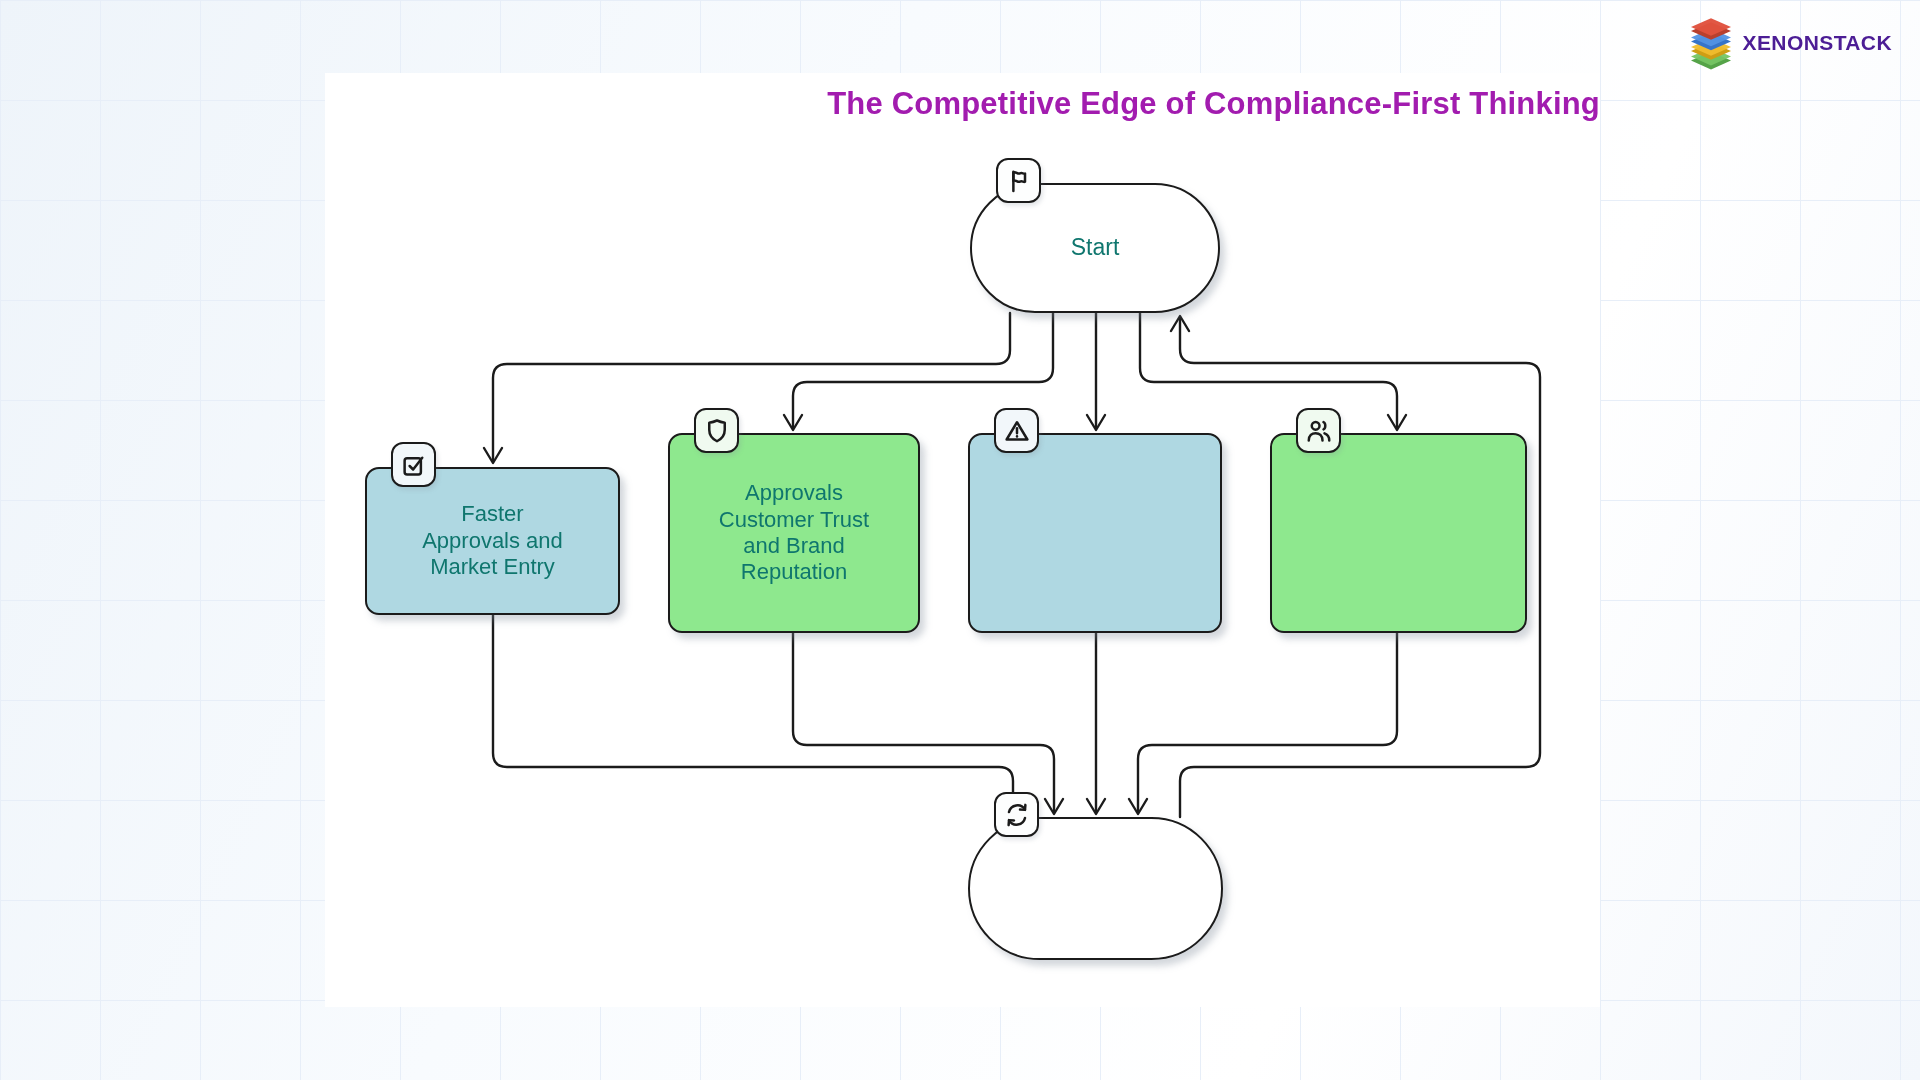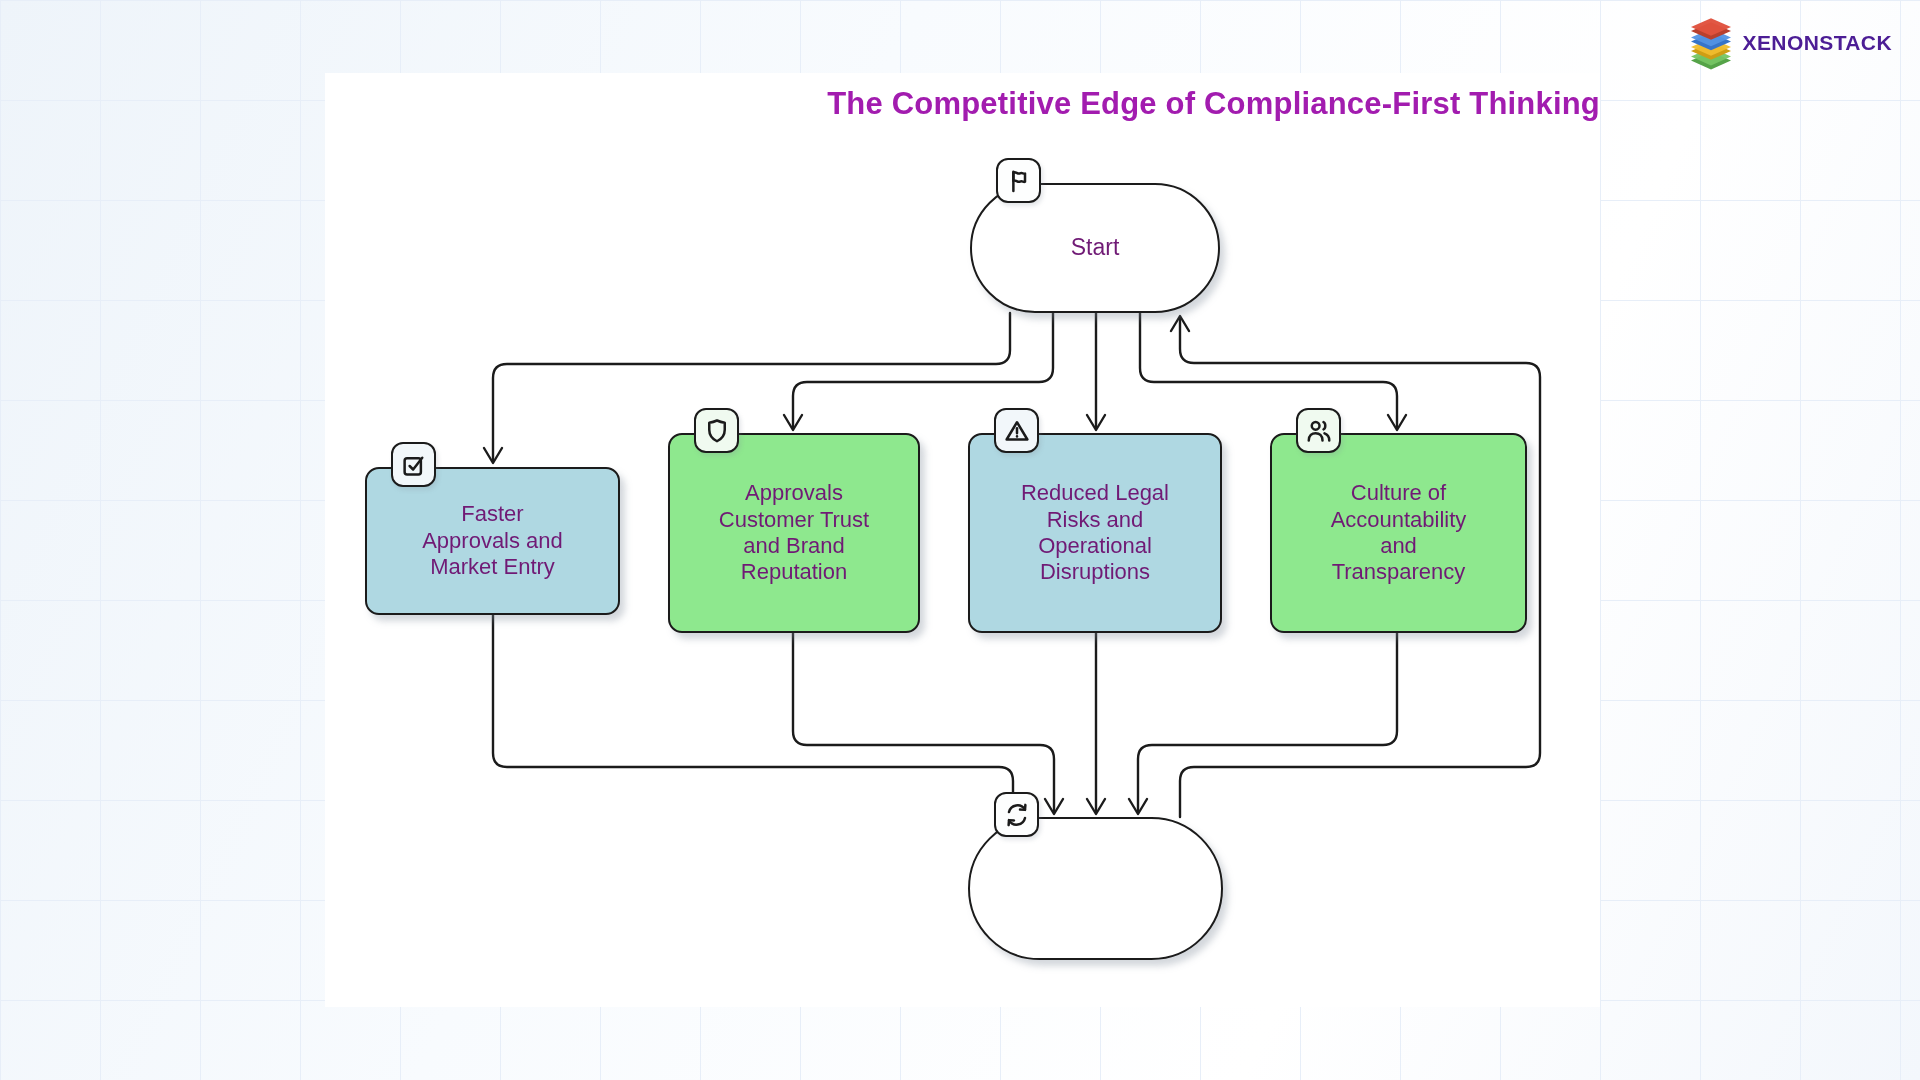--- a/index.html
+++ b/index.html
@@ -30,21 +30,21 @@
   
   svg.edges{ position:absolute; left:0; top:0; width:1920px; height:1080px; }
   svg.edges path{
     fill:none; stroke:#1b1b1b; stroke-width:2.4;
     stroke-linecap:round; stroke-linejoin:round;
   }
 
   
   .node{
     position:absolute; display:flex; align-items:center; justify-content:center;
-    border:2.5px solid #1b1b1b; background:#fff; color:#701a75;
+    border:2.5px solid #1b1b1b; background:#fff; color:#0f766e;
     box-shadow:5px 6px 7px rgba(130,140,155,0.35);
   }
   .node .lbl{ text-align:center; font-size:22px; line-height:1.2; }
   .stadium{ border-radius:999px; }
   .rect{ border-radius:14px; }
   .fill-blue{ background:#afd8e2; }
   .fill-green{ background:#8ee88e; }
 
   #node-start{ left:970px; top:183px; width:250px; height:130px; }
   #node-start .lbl{ font-size:23px; }
@@ -146,33 +146,31 @@
 </div>
 
 <div class="node rect fill-blue" id="node-legal-risks">
   <div class="badge tint-blue">
     <svg viewBox="0 0 24 24">
       <path d="M12 5 L20.3 18.8 L3.7 18.8 Z"></path>
       <path d="M12 9.8 L12 13.8"></path>
       <path d="M12 16.2 L12 16.45"></path>
     </svg>
   </div>
-  <div class="lbl">Reduced Legal Risks and Operational Disruptions</div>
 </div>
 
 <div class="node rect fill-green" id="node-culture">
   <div class="badge tint-green">
     <svg viewBox="0 0 24 24">
       <circle cx="9.3" cy="7.8" r="3.1"></circle>
       <path d="M3.8 19.5 C3.8 15.6 6.3 13.7 9.3 13.7 C12.3 13.7 14.8 15.6 14.8 19.5"></path>
       <path d="M15.6 4.9 C17.5 5.7 17.5 9.9 15.6 10.7"></path>
       <path d="M16.4 13.9 C18.9 14.8 20.2 16.8 20.2 19.5"></path>
     </svg>
   </div>
-  <div class="lbl">Culture of Accountability and Transparency</div>
 </div>
 
 <div class="node stadium" id="node-continuous-improvement">
   <div class="badge">
     <svg viewBox="0 0 24 24">
       <path d="M5.6 9.6 A6.9 6.9 0 0 1 18.3 7.7"></path>
       <path d="M18.7 3.9 L18.4 7.9 L14.4 7.6"></path>
       <path d="M18.4 14.4 A6.9 6.9 0 0 1 5.7 16.3"></path>
       <path d="M5.3 20.1 L5.6 16.1 L9.6 16.4"></path>
     </svg>

